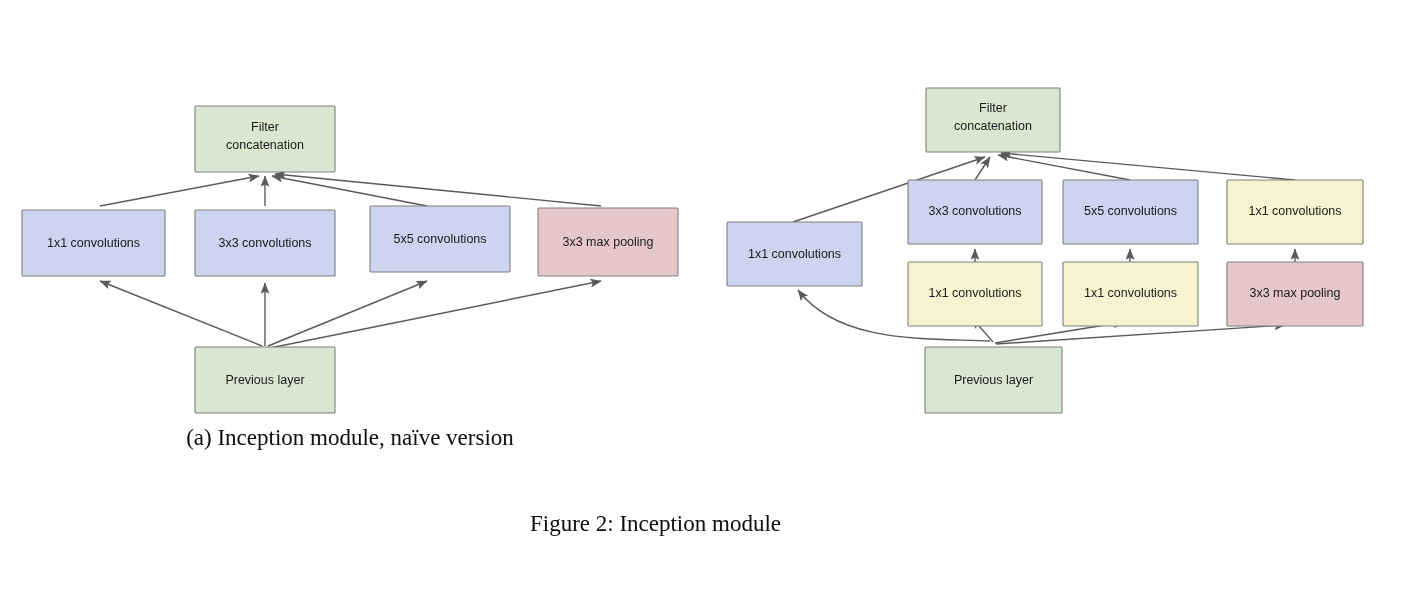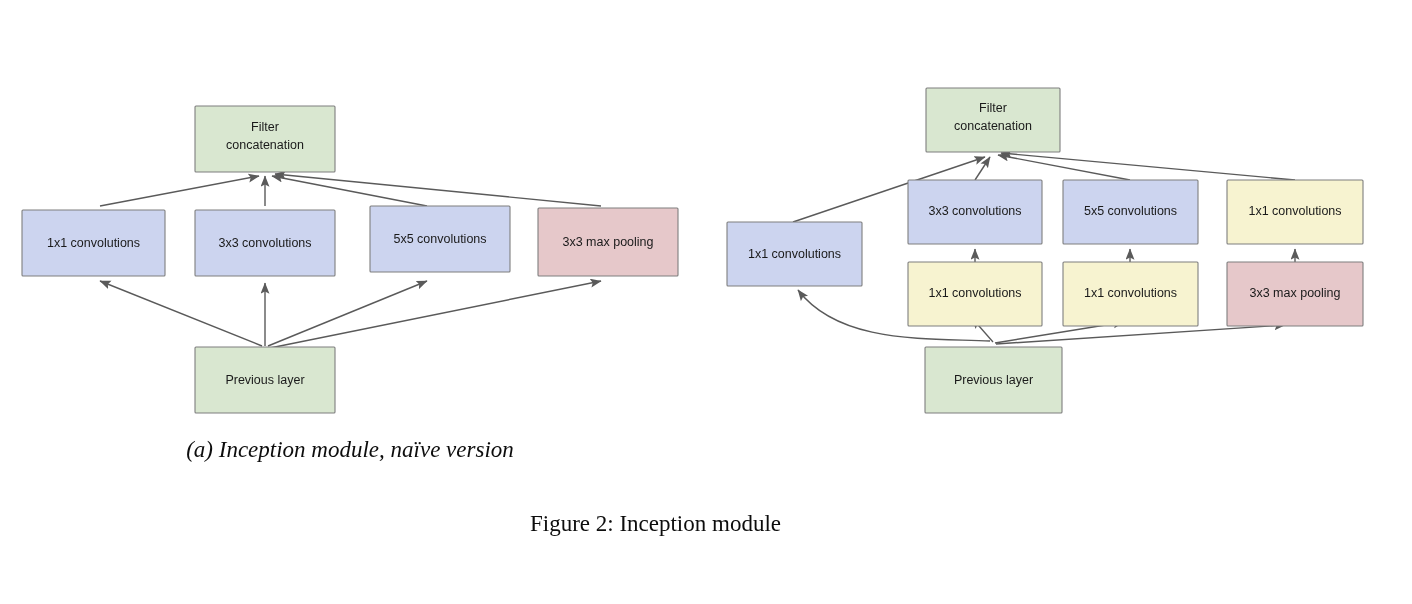--- a/index.html
+++ b/index.html
@@ -45,23 +45,22 @@
   .caption-sub {
     position: absolute;
     font-family: "Liberation Serif", serif;
     font-size: 23px;
     color: #0d0d0d;
     white-space: nowrap;
     text-align: center;
   }
   #caption-a {
     left: 0px;
-    top: 437px;
+    top: 425px;
     width: 700px;
-    font-style: italic;
   }
   #caption-b {
     left: 700px;
     top: 431px;
     width: 712px;
   }
   #figure-caption {
     position: absolute;
     left: 0px;
     top: 511px;

